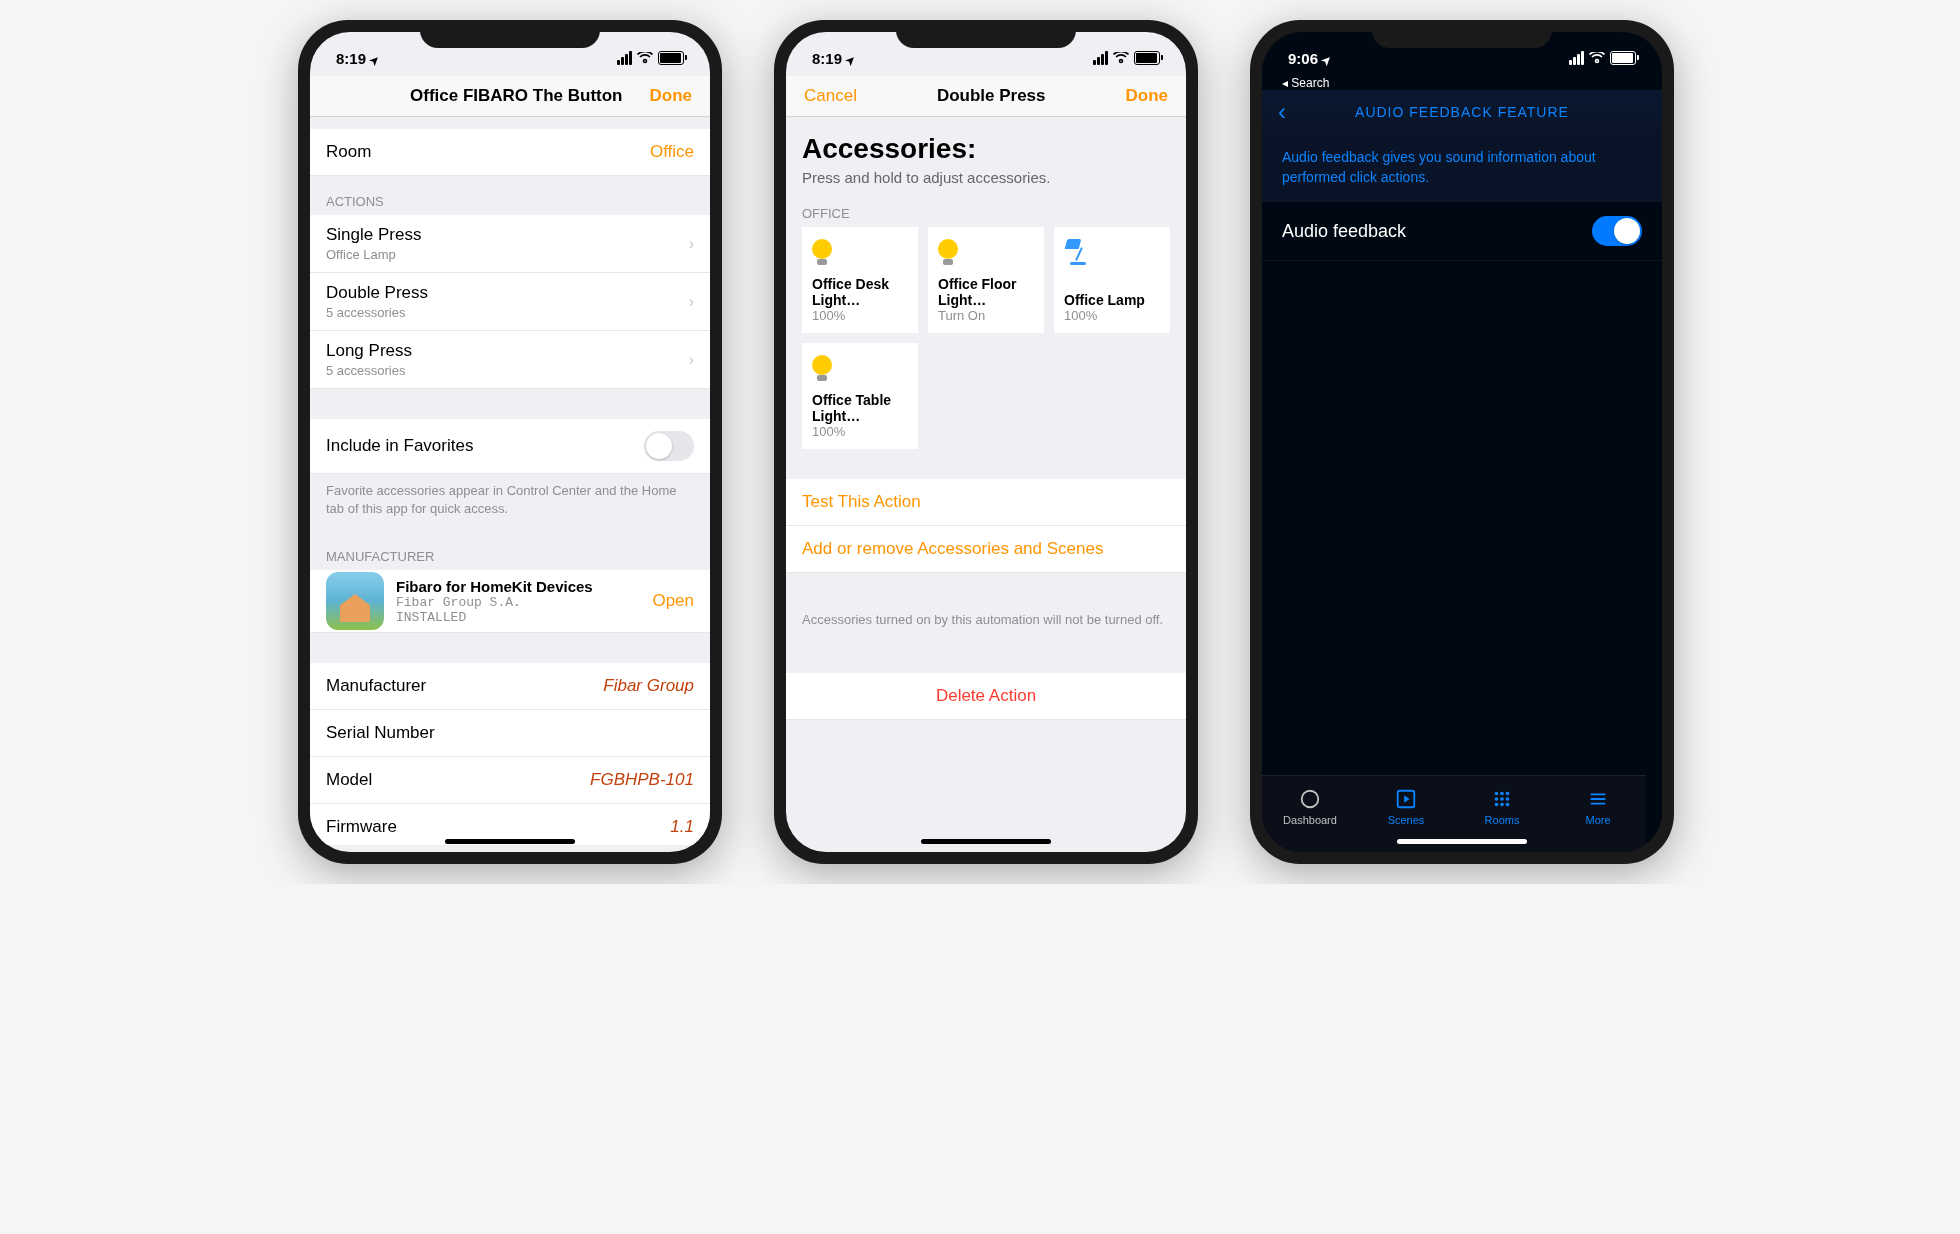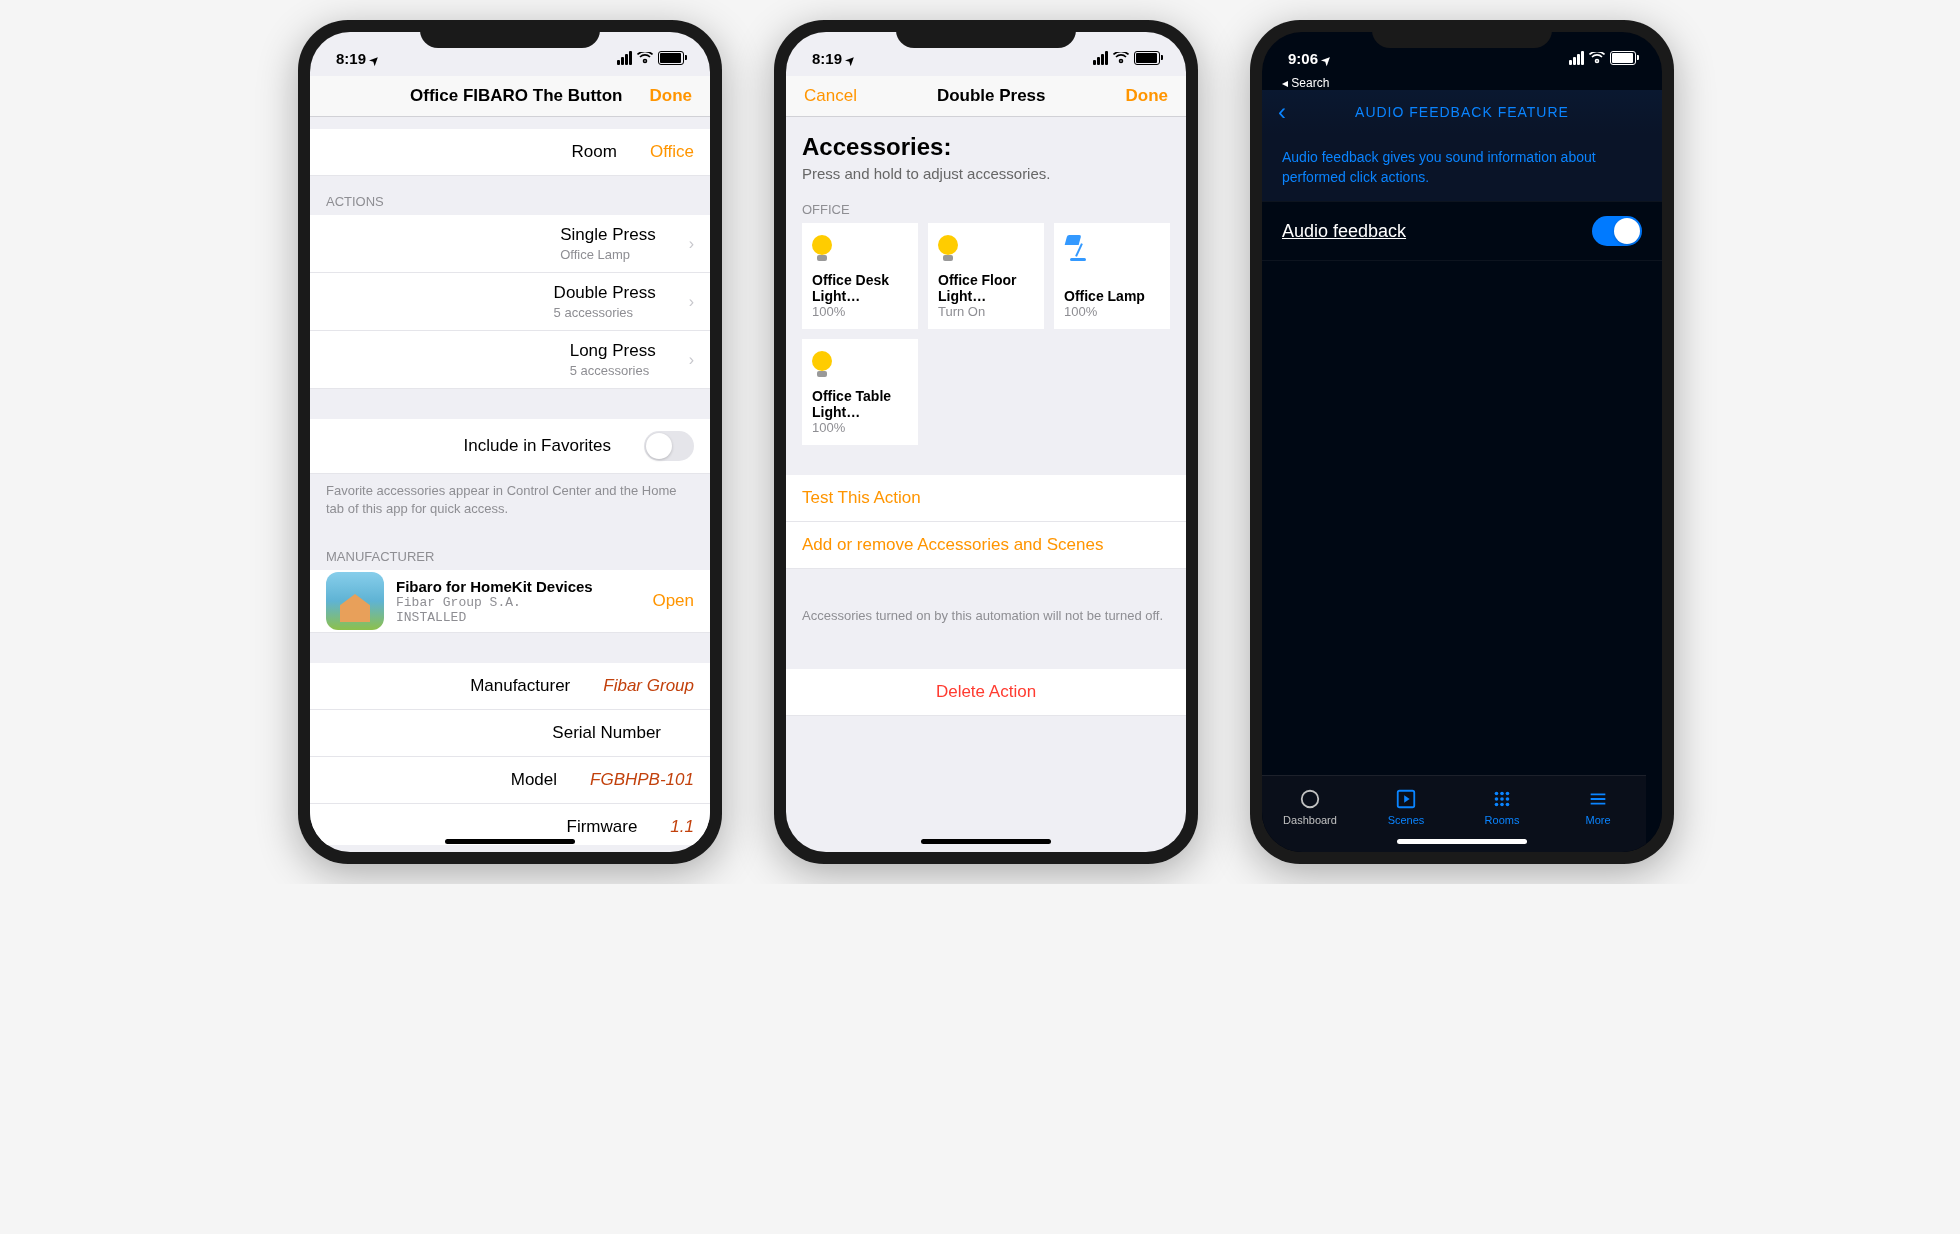--- a/index.html
+++ b/index.html
@@ -69,21 +69,21 @@
 }
 .nav-bar .title { font-weight: 600; }
 .nav-bar .action { color: #ff9500; font-weight: 600; }
 .nav-bar .spacer { width: 55px; }
 .content { overflow-y: auto; height: calc(100% - 92px); }
 .content.dark-content { background: #000814; height: calc(100% - 130px); }
 .cell {
   background: #fff;
   padding: 12px 16px;
   display: flex;
-  justify-content: flex-end;
+  justify-content: space-between;
   align-items: center;
   border-bottom: 1px solid #e5e5ea;
   font-size: 17px;
   min-height: 22px;
   gap: 33px;
 }
 .cell.tall { padding: 10px 16px; min-height: 34px; }
 .cell .label { color: #000; }
 .cell .value { color: #ff9500; }
 .cell .value.gray { color: #c2410c; font-style: italic; }
@@ -162,21 +162,21 @@
   height: 5px;
   background: #000;
   border-radius: 3px;
   z-index: 50;
 }
 .dark .home-indicator { background: #fff; }
 .gap { height: 30px; }
 .gap-small { height: 12px; }
 
 
-.section-title-big { font-size: 24px; font-weight: 700; padding: 16px 16px 4px; }
+.section-title-big { font-size: 28px; font-weight: 700; padding: 16px 16px 4px; }
 .section-sub { font-size: 15px; color: #666; padding: 0 16px 14px; }
 .accessories-grid {
   display: grid;
   grid-template-columns: repeat(3, 1fr);
   gap: 10px;
   padding: 0 16px;
 }
 .acc-tile {
   background: #fff;
   border-radius: 0;
@@ -213,21 +213,20 @@
 .dark-cell {
   background: #000814;
   padding: 14px 20px;
   display: flex;
   justify-content: space-between;
   align-items: center;
   color: #fff;
   font-size: 18px;
   border-top: 1px solid rgba(255,255,255,0.05);
   border-bottom: 1px solid rgba(255,255,255,0.05);
-  text-decoration: underline;
 }
 .tab-bar {
   position: absolute;
   bottom: 0;
   left: 0;
   right: 16px;
   height: 76px;
   background: #0a0f1a;
   display: flex;
   border-top: 1px solid rgba(255,255,255,0.08);

